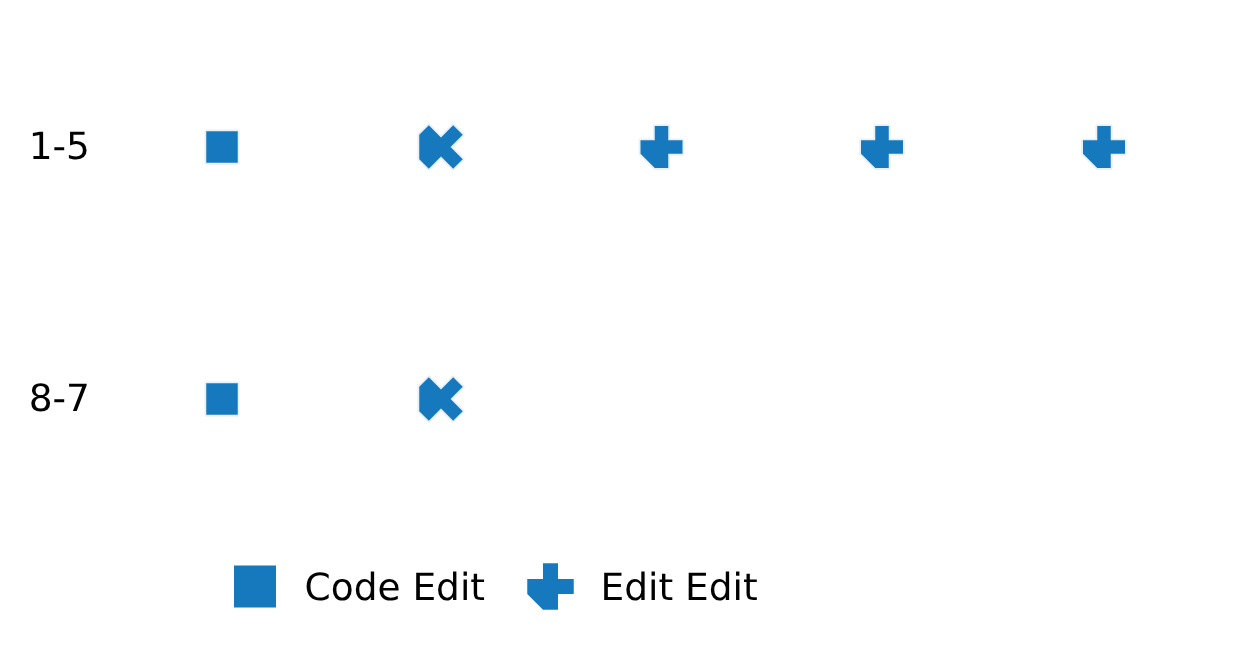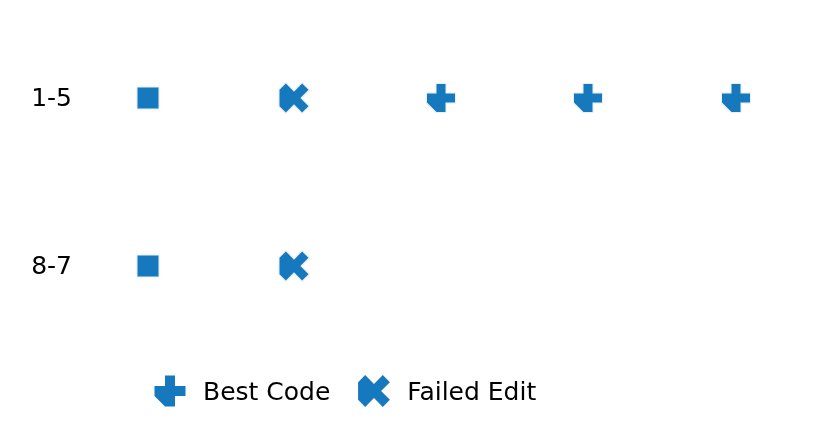--- a/index.html
+++ b/index.html
@@ -18,21 +18,20 @@
   .row-label {
     position: absolute;
     left: 0;
     width: 60px;
     text-align: right;
     font-size: 25px;
     color: #000000;
     line-height: 32px;
     height: 32px;
     white-space: nowrap;
-    padding-left: 12px;
   }
   .marker {
     position: absolute;
     width: 40px;
     height: 40px;
   }
   .marker svg { display: block; }
   #legend {
     position: absolute;
     left: 150px;
@@ -94,27 +93,27 @@
       <span class="marker" style="left: 274px; top: 246px;">
         <svg width="40" height="40" viewBox="-20 -20 40 40" xmlns="http://www.w3.org/2000/svg">
           <path d="M -16 -4.5 L -4.5 -4.5 L -4.5 -16 L 4.5 -16 L 4.5 -4.5 L 16 -4.5 L 16 4.5 L 4.5 4.5 L 4.5 16 L -4.5 16 L -16 4.5 L -16 -4.5 Z" fill="#1779bd" stroke="#e9f1f8" stroke-width="2.5" paint-order="stroke" stroke-linejoin="round" transform="rotate(45)"></path>
         </svg>
       </span>
     </div>
   <div id="legend">
       <div class="legend-item">
         <span class="legend-icon">
           <svg width="40" height="40" viewBox="-20 -20 40 40" xmlns="http://www.w3.org/2000/svg">
-            <path d="M -15.5 -5 L -5 -5 L -5 -15.5 L 5 -15.5 L 5 -5 L 15.5 -5 L 15.5 5 L 5 5 L 5 15.5 L -5 15.5 L -15.5 5 L -15.5 -5 Z" fill="#1779bd"></path>
+            <rect x="-14" y="-14" width="28" height="28" fill="#1779bd"></rect>
           </svg>
         </span>
-        <span class="legend-label">Best Code</span>
+        <span class="legend-label">Code Edit</span>
       </div>
       <div class="legend-item">
         <span class="legend-icon">
           <svg width="40" height="40" viewBox="-20 -20 40 40" xmlns="http://www.w3.org/2000/svg">
-            <path d="M -17.5 -5 L -5 -5 L -5 -17.5 L 5 -17.5 L 5 -5 L 17.5 -5 L 17.5 5 L 5 5 L 5 17.5 L -5 17.5 L -17.5 5 L -17.5 -5 Z" fill="#1779bd" transform="rotate(45)"></path>
+            <path d="M -15.5 -5 L -5 -5 L -5 -15.5 L 5 -15.5 L 5 -5 L 15.5 -5 L 15.5 5 L 5 5 L 5 15.5 L -5 15.5 L -15.5 5 L -15.5 -5 Z" fill="#1779bd"></path>
           </svg>
         </span>
-        <span class="legend-label">Failed Edit</span>
+        <span class="legend-label">Edit Edit</span>
       </div>
     </div>
 </div>
 
 </body></html>

